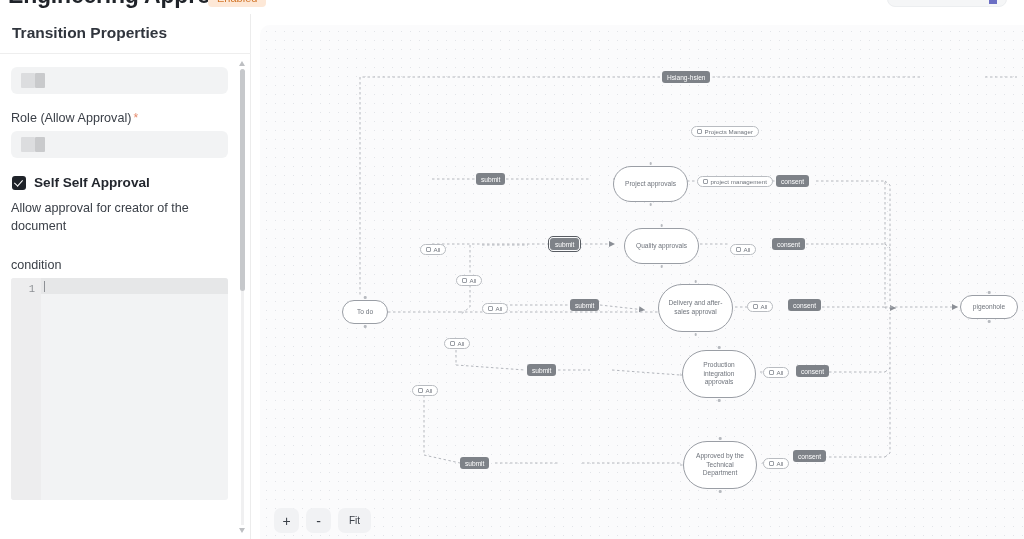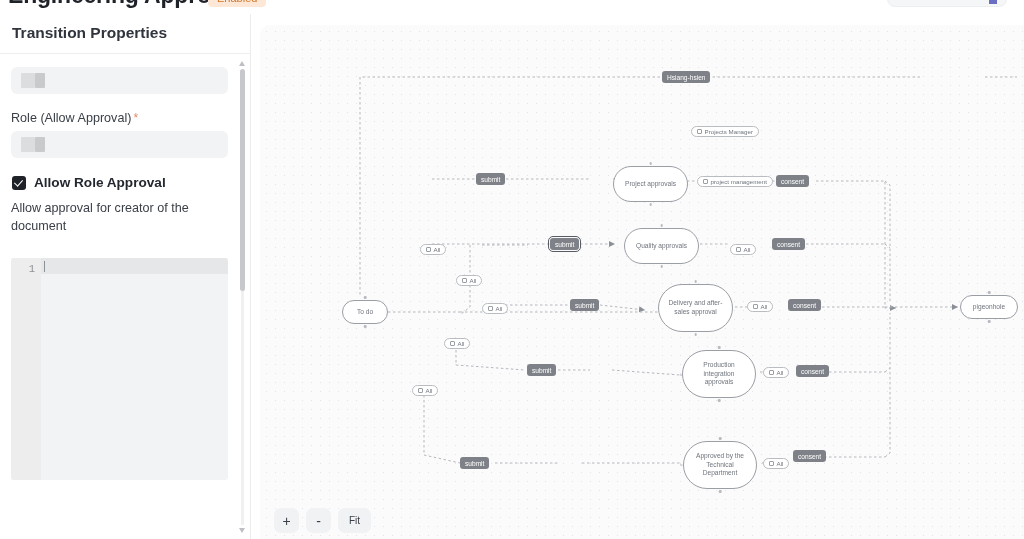--- a/index.html
+++ b/index.html
@@ -208,25 +208,26 @@
       <div class="field-label">
         <span>Role (Allow Approval)</span><span class="req">*</span>
       </div>
       <div class="ghost-input">
         <span class="blk1"></span>
         <span class="blk2"></span>
       </div>
 
       <div class="check-row">
         <span class="checkbox"></span>
-        <span class="check-label">Allow Role Approval</span>
+        <span class="check-label">Self Self Approval</span>
       </div>
 
       <div class="helper">Allow approval for creator of the document</div>
 
+      <div class="field-label">condition</div>
       <div class="code-editor">
         <span class="code-gutter"></span>
         <span class="code-firstline"></span>
         <span class="code-lineno">1</span>
         <span class="code-caret"></span>
       </div>
     </div>
 
     <div class="pscroll">
       <span class="arrow-up"></span>

